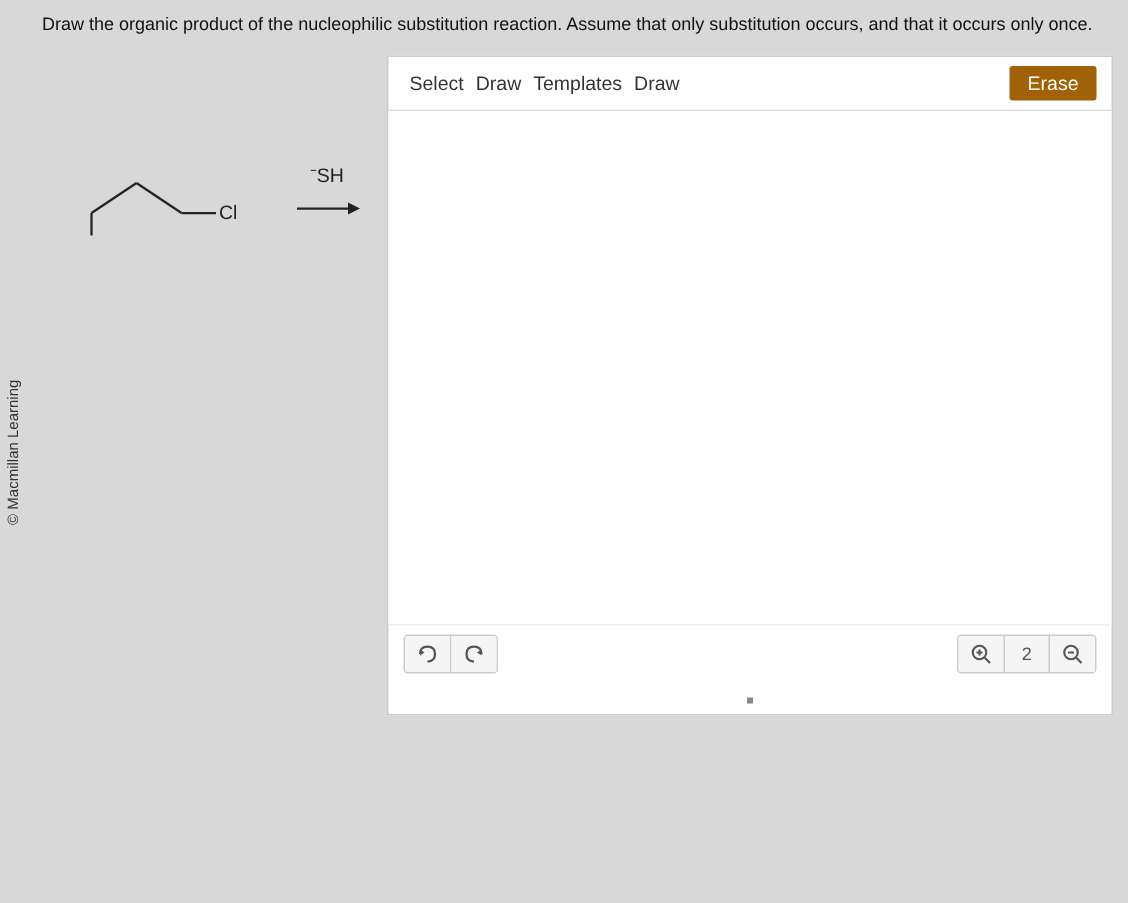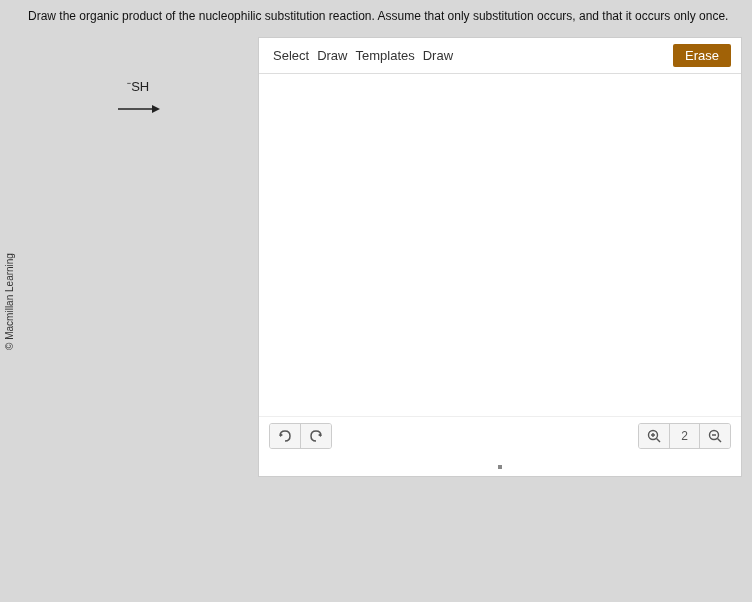--- a/index.html
+++ b/index.html
@@ -212,20 +212,34 @@
 
   <div class="instruction">
     <span>Draw the organic product of the nucleophilic substitution reaction. Assume that only substitution occurs, and that it occurs only once.</span>
   </div>
 
   <div class="content-row">
 
     <div class="molecule-area">
       <div class="reaction-area">
 
+        <div class="reactant-molecule">
+          <svg width="145" height="90" viewBox="0 0 145 90" xmlns="http://www.w3.org/2000/svg">
+
+            <line x1="25" y1="65" x2="55" y2="45" stroke="#222" stroke-width="1.5"></line>
+
+            <line x1="25" y1="65" x2="25" y2="80" stroke="#222" stroke-width="1.5"></line>
+
+            <line x1="55" y1="45" x2="85" y2="65" stroke="#222" stroke-width="1.5"></line>
+
+            <line x1="85" y1="65" x2="108" y2="65" stroke="#222" stroke-width="1.5"></line>
+
+            <text x="110" y="69" font-size="13" font-family="Arial" fill="#222">Cl</text>
+          </svg>
+        </div>
 
         <div class="reagent-area">
 
           <div class="reagent-text">
             <span>⁻SH</span>
           </div>
 
           <div class="reaction-arrow">
             <svg width="45" height="20" viewBox="0 0 45 20" xmlns="http://www.w3.org/2000/svg">
               <line x1="2" y1="10" x2="38" y2="10" stroke="#222" stroke-width="1.5"></line>

